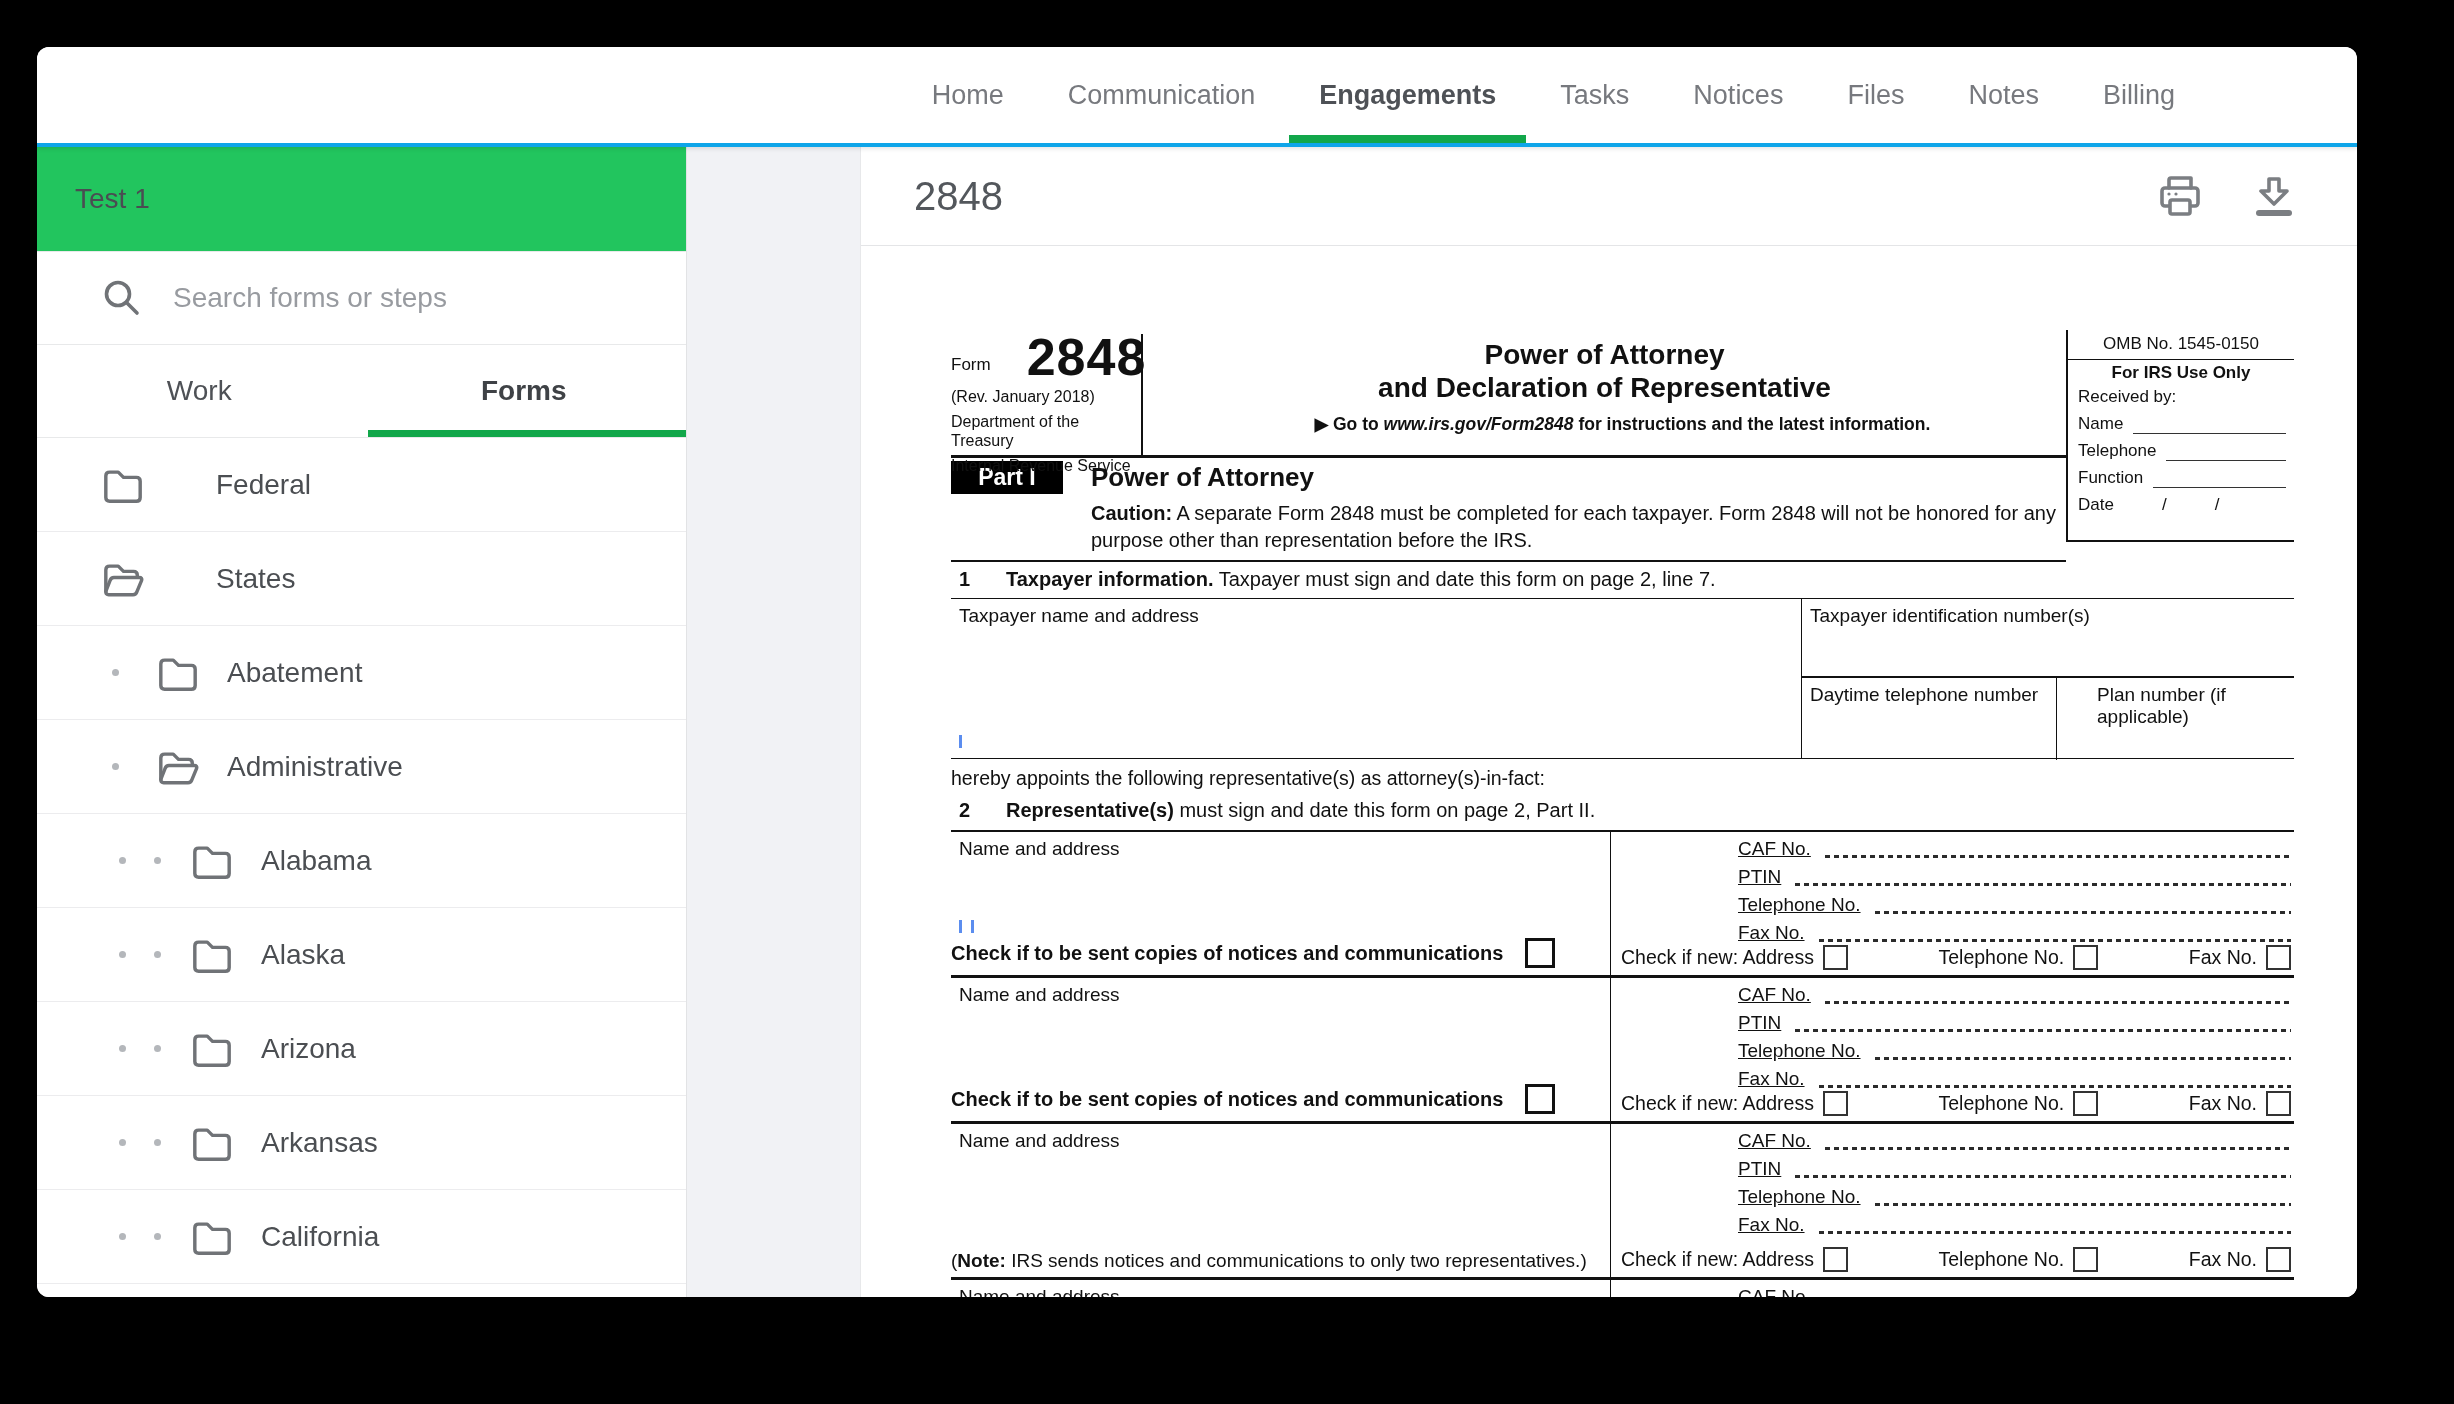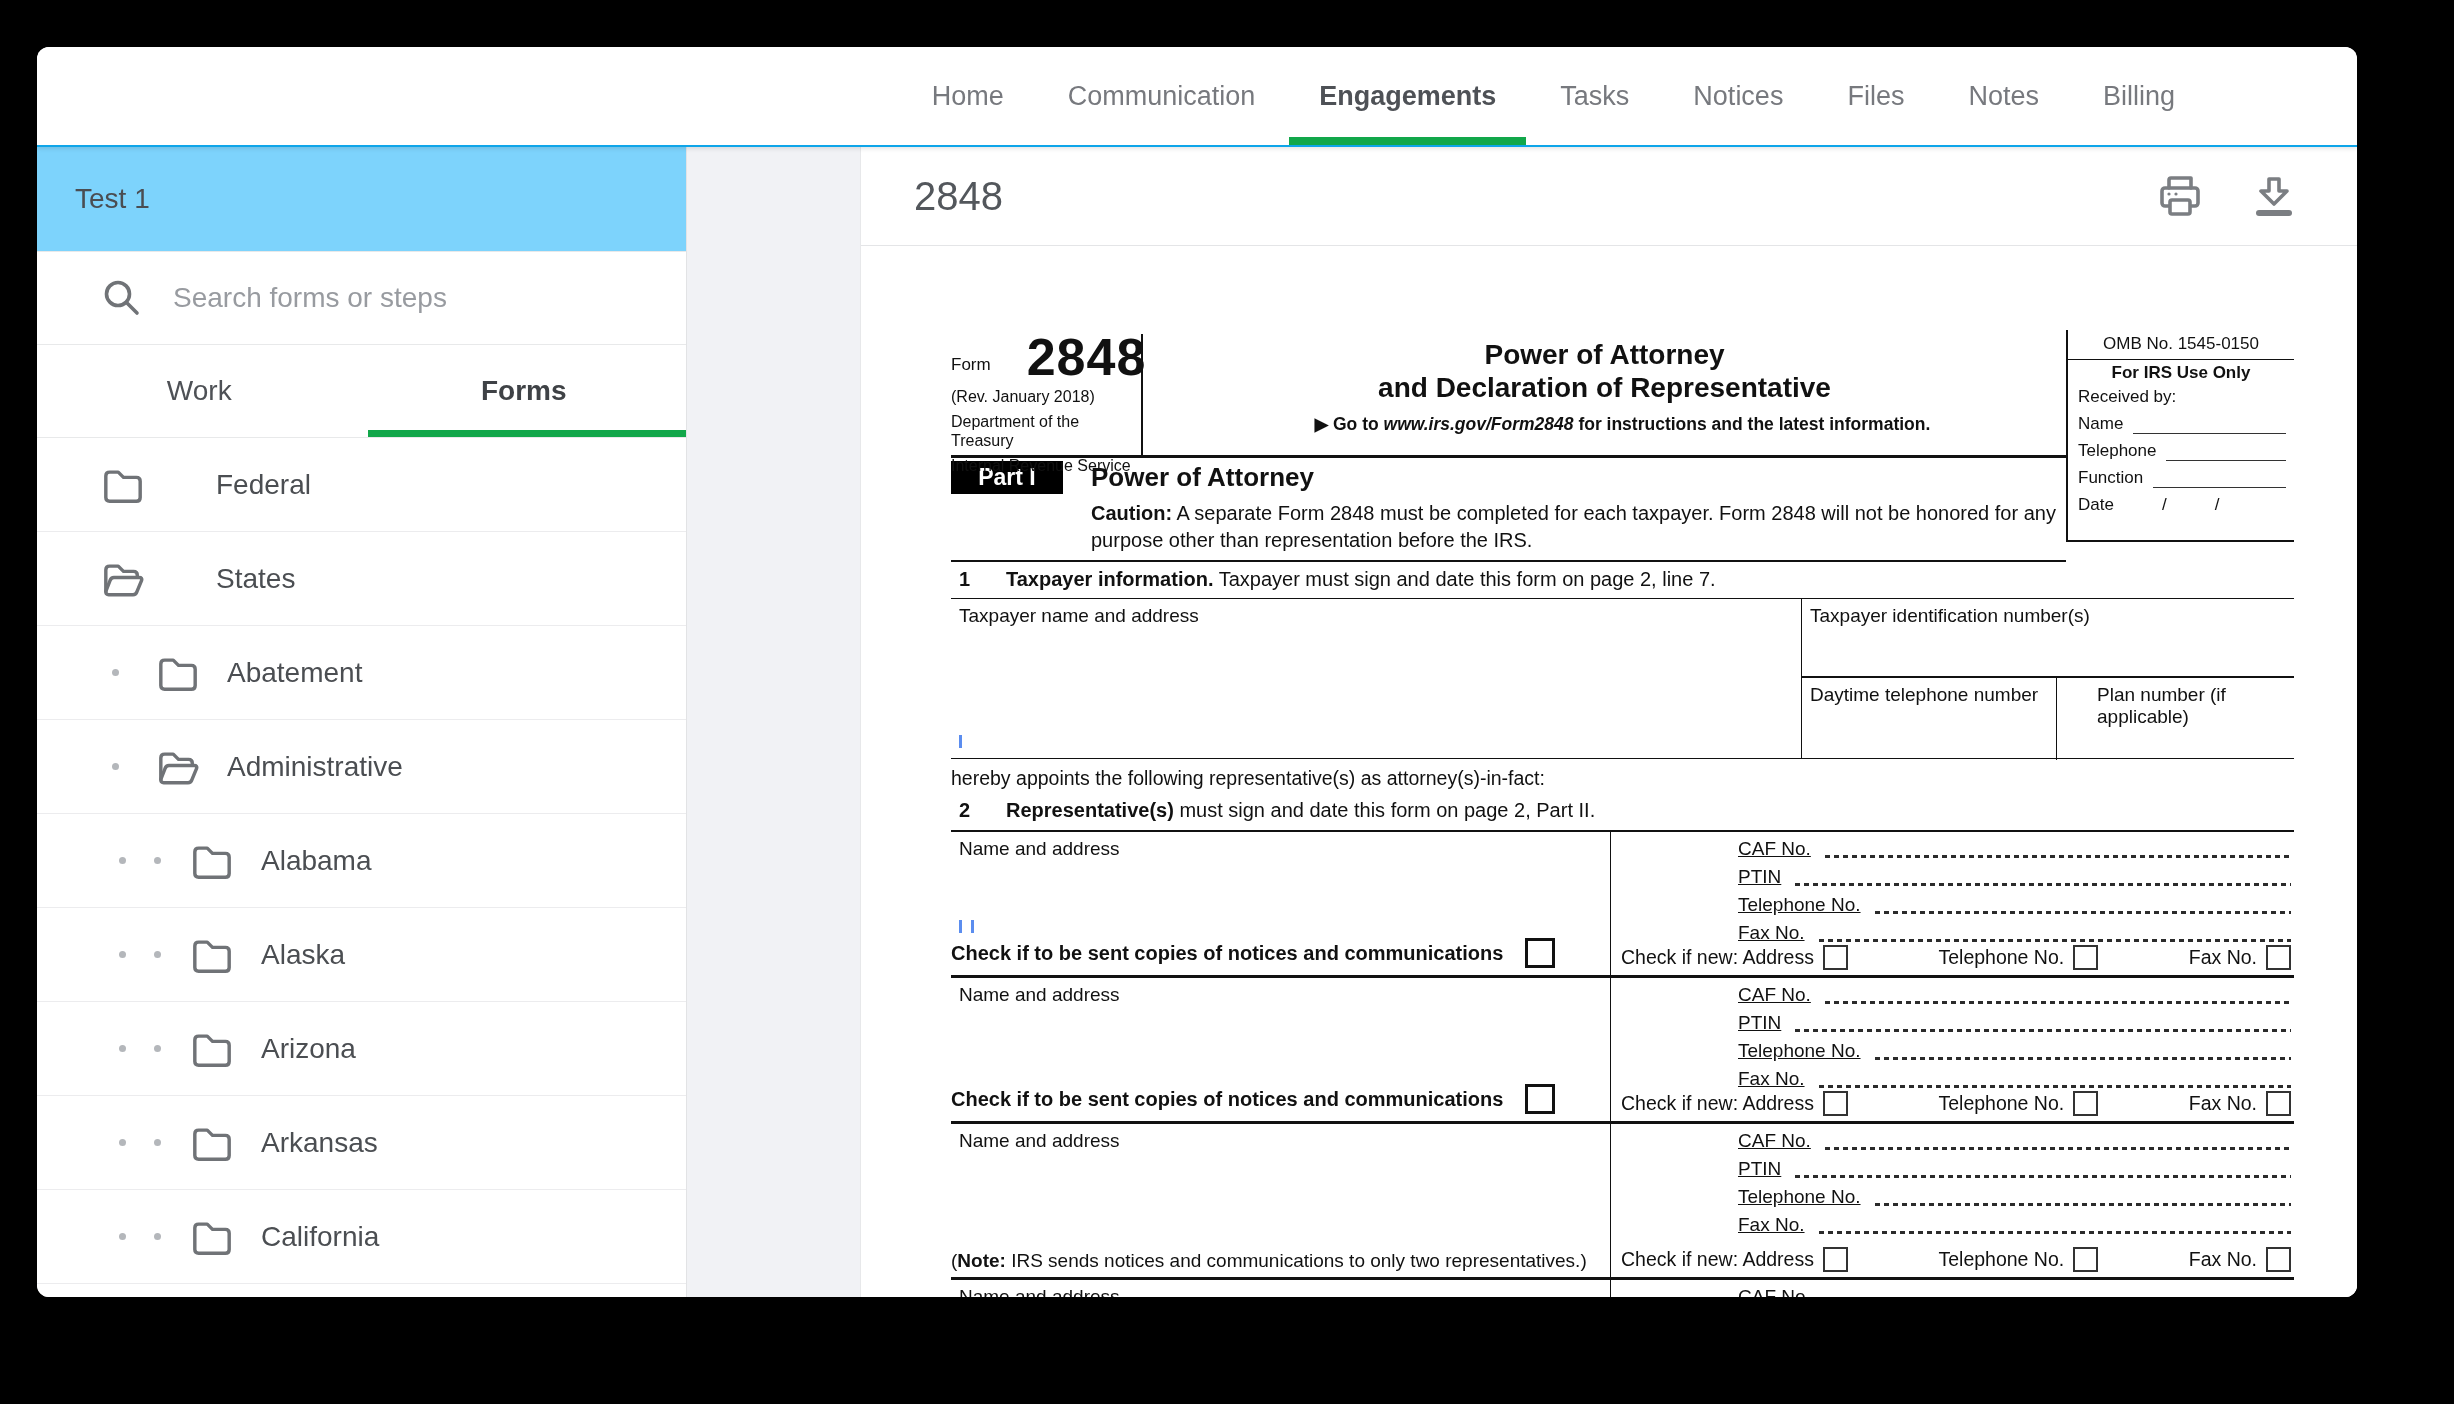--- a/index.html
+++ b/index.html
@@ -3,32 +3,32 @@
 <meta charset="utf-8">
 <style>
   html,body{margin:0;padding:0;background:#000;}
   .canvas{position:relative;width:2454px;height:1404px;background:#000;overflow:hidden;
           font-family:"Liberation Sans",sans-serif;-webkit-font-smoothing:antialiased;}
   .window{position:absolute;left:37px;top:47px;width:2320px;height:1250px;background:#fff;
           border-radius:12px;overflow:hidden;}
 
   
   .navbar{position:absolute;left:0;top:0;width:100%;height:100px;background:#fff;
-          border-bottom:2px solid #0ea5e9;box-shadow:0 2px 4px rgba(0,0,0,.10);
+          border-bottom:4px solid #0ea5e9;box-shadow:0 2px 4px rgba(0,0,0,.10);
           display:flex;justify-content:flex-end;align-items:stretch;gap:64px;padding-right:182px;
           box-sizing:border-box;z-index:5;}
   .navtab{display:flex;align-items:center;font-size:27px;color:#77797e;cursor:pointer;position:relative;}
   .navtab.active{color:#4e5156;font-weight:700;}
   .navtab.active::after{content:"";position:absolute;left:-30px;right:-30px;bottom:0;height:8px;background:#12a74a;}
 
   .content{position:absolute;left:0;top:100px;right:0;bottom:0;display:flex;}
 
   
   .sidebar{width:649px;background:#fff;border-right:1px solid #e2e3e5;display:flex;flex-direction:column;}
-  .eng-title{height:105px;background:#7dd3fc;border-bottom:1px solid #e8e9ea;display:flex;align-items:center;
+  .eng-title{height:105px;background:#22c55e;border-bottom:1px solid #e8e9ea;display:flex;align-items:center;
              padding-left:38px;font-size:28px;color:#4a4d52;box-sizing:border-box;}
   .searchrow{height:93px;border-bottom:1px solid #e8e9ea;display:flex;align-items:center;padding-left:64px;box-sizing:border-box;}
   .searchrow input{border:none;outline:none;font-size:28px;color:#4a4d52;margin-left:28px;width:440px;
                    font-family:"Liberation Sans",sans-serif;}
   .searchrow input::placeholder{color:#989ba0;}
   .sidetabs{height:92px;border-bottom:1px solid #e8e9ea;display:flex;position:relative;}
   .sidetab{width:50%;display:flex;align-items:center;justify-content:center;font-size:28px;color:#4e5156;cursor:pointer;}
   .sidetab.active{font-weight:700;color:#3f4246;}
   .sidetabs .bar{position:absolute;right:0;bottom:0;width:318px;height:7px;background:#12a74a;}
   .tree{flex:1;overflow:hidden;}

